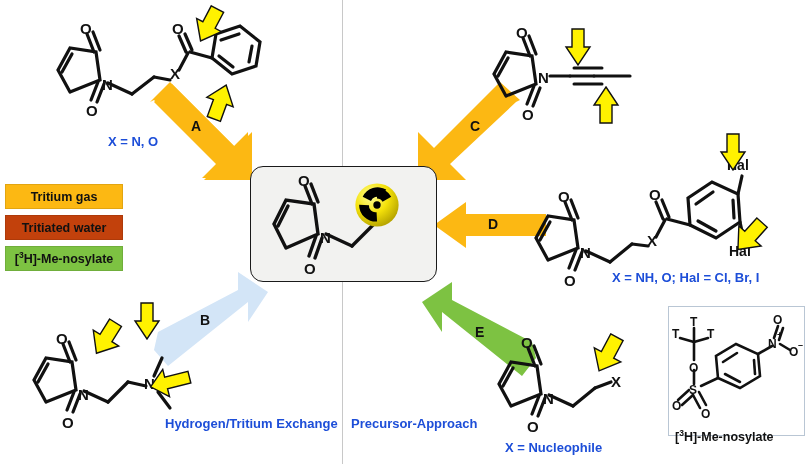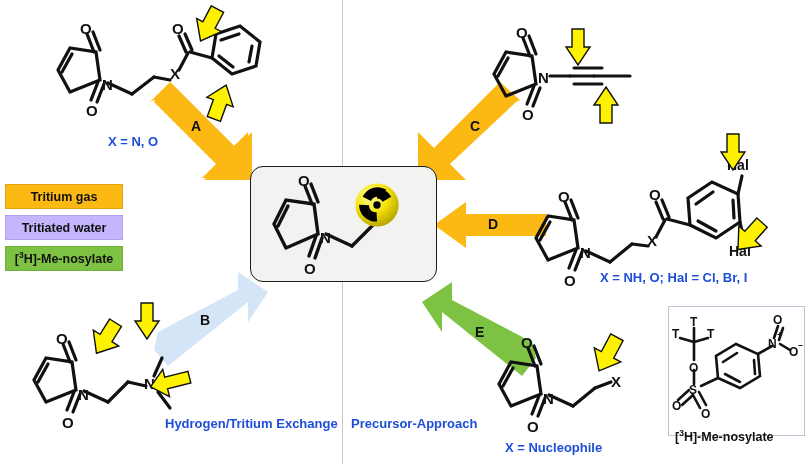--- a/index.html
+++ b/index.html
@@ -28,21 +28,21 @@
 </style>
 </head>
 <body>
 
 <div class="abs" id="divider"></div>
 
 <div class="abs" id="legend">
   <div class="legend-item" style="background:#FCB813;">
     <span>Tritium gas</span>
   </div>
-  <div class="legend-item" style="background:#c4b5fd;">
+  <div class="legend-item" style="background:#c2410c;">
     <span>Tritiated water</span>
   </div>
   <div class="legend-item" style="background:#7DC242;">
     <span><span>[</span><sup>3</sup><span>H]-Me-nosylate</span></span>
   </div>
 </div>
 
 <div class="abs" style="left:150px;top:82px;">
   <svg width="115" height="98" viewBox="0 0 115 98">
     <polygon points="2,22 22,2 84,64 98,50 98,96 52,96 66,82 4,20" fill="#FCB813"></polygon>
@@ -187,21 +187,21 @@
       <line x1="212" y1="84" x2="216" y2="102"></line>
     </g>
     <text x="30" y="64" font-size="15" font-weight="bold" font-family="Liberation Sans, sans-serif" fill="#111">O</text>
     <text x="36" y="148" font-size="15" font-weight="bold" font-family="Liberation Sans, sans-serif" fill="#111">O</text>
     <text x="52" y="120" font-size="15" font-weight="bold" font-family="Liberation Sans, sans-serif" fill="#111">N</text>
     <text x="119" y="108" font-size="15" font-weight="bold" font-family="Liberation Sans, sans-serif" fill="#111">X</text>
     <text x="121" y="62" font-size="15" font-weight="bold" font-family="Liberation Sans, sans-serif" fill="#111">O</text>
     <text x="199" y="32" font-size="14" font-weight="bold" font-family="Liberation Sans, sans-serif" fill="#111">Hal</text>
     <text x="201" y="118" font-size="14" font-weight="bold" font-family="Liberation Sans, sans-serif" fill="#111">Hal</text>
   </svg>
-  <span class="abs lbl" style="left:72px;top:132px;">X = NH, O; Hal = Cl, Br, I</span>
+  <span class="abs lbl" style="left:84px;top:132px;">X = NH, O; Hal = Cl, Br, I</span>
 </div>
 <div class="abs" style="left:720px;top:133px;">
   <svg width="26" height="38" viewBox="0 0 26 38">
       <polygon points="7,1 19,1 19,19 25,19 13,37 1,19 7,19" fill="#FFF200" stroke="#111" stroke-width="1.4"></polygon>
     </svg>
 </div>
 <div class="abs" style="left:734px;top:216px;">
   <svg width="34" height="40" viewBox="0 0 34 40">
       <polygon points="9,2 23,2 23,20 31,20 16,38 1,20 9,20" fill="#FFF200" stroke="#111" stroke-width="1.4" transform="rotate(42 16 20)"></polygon>
     </svg>

